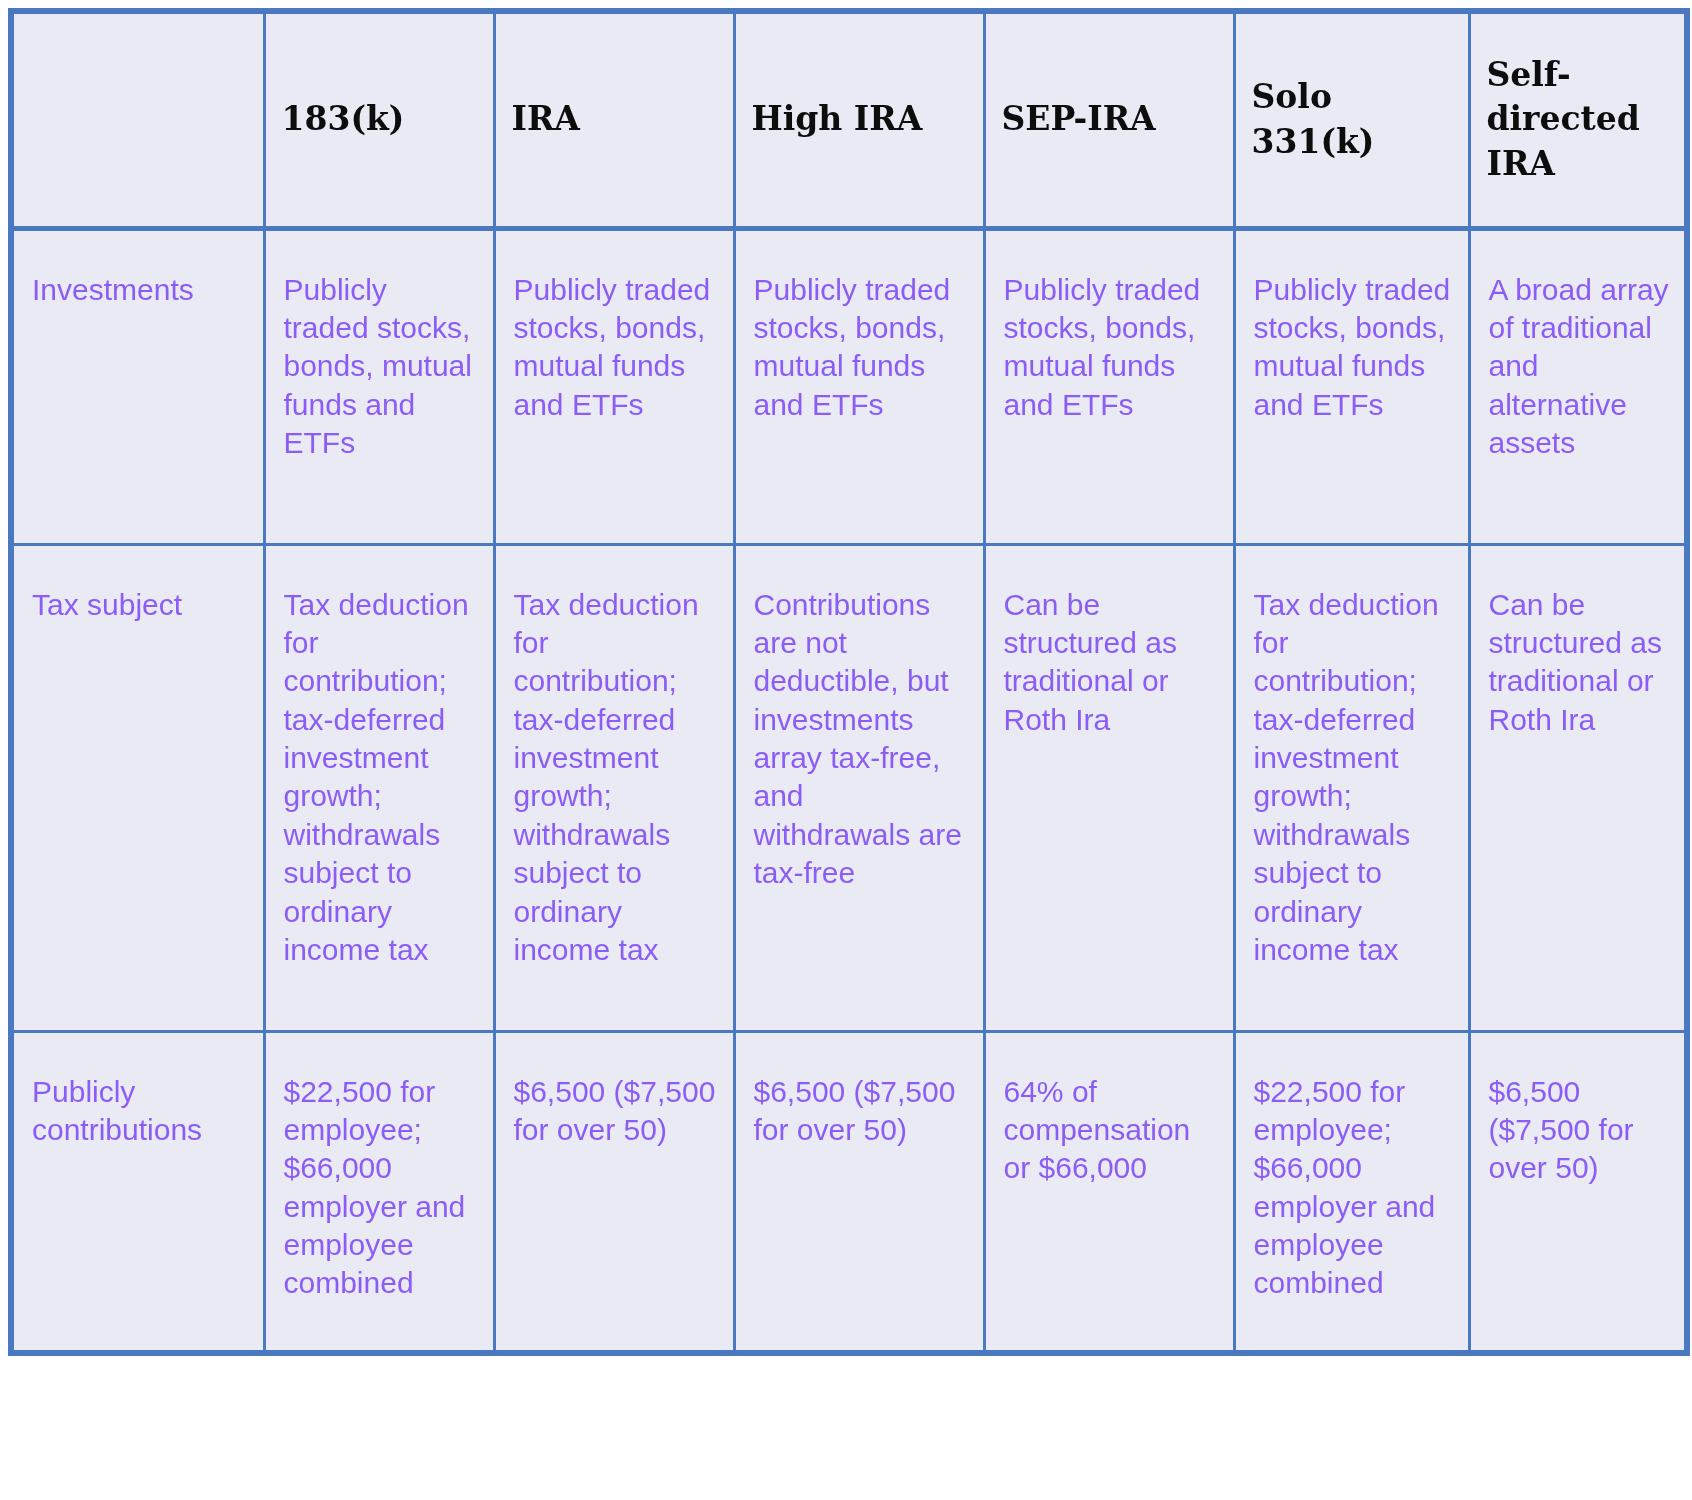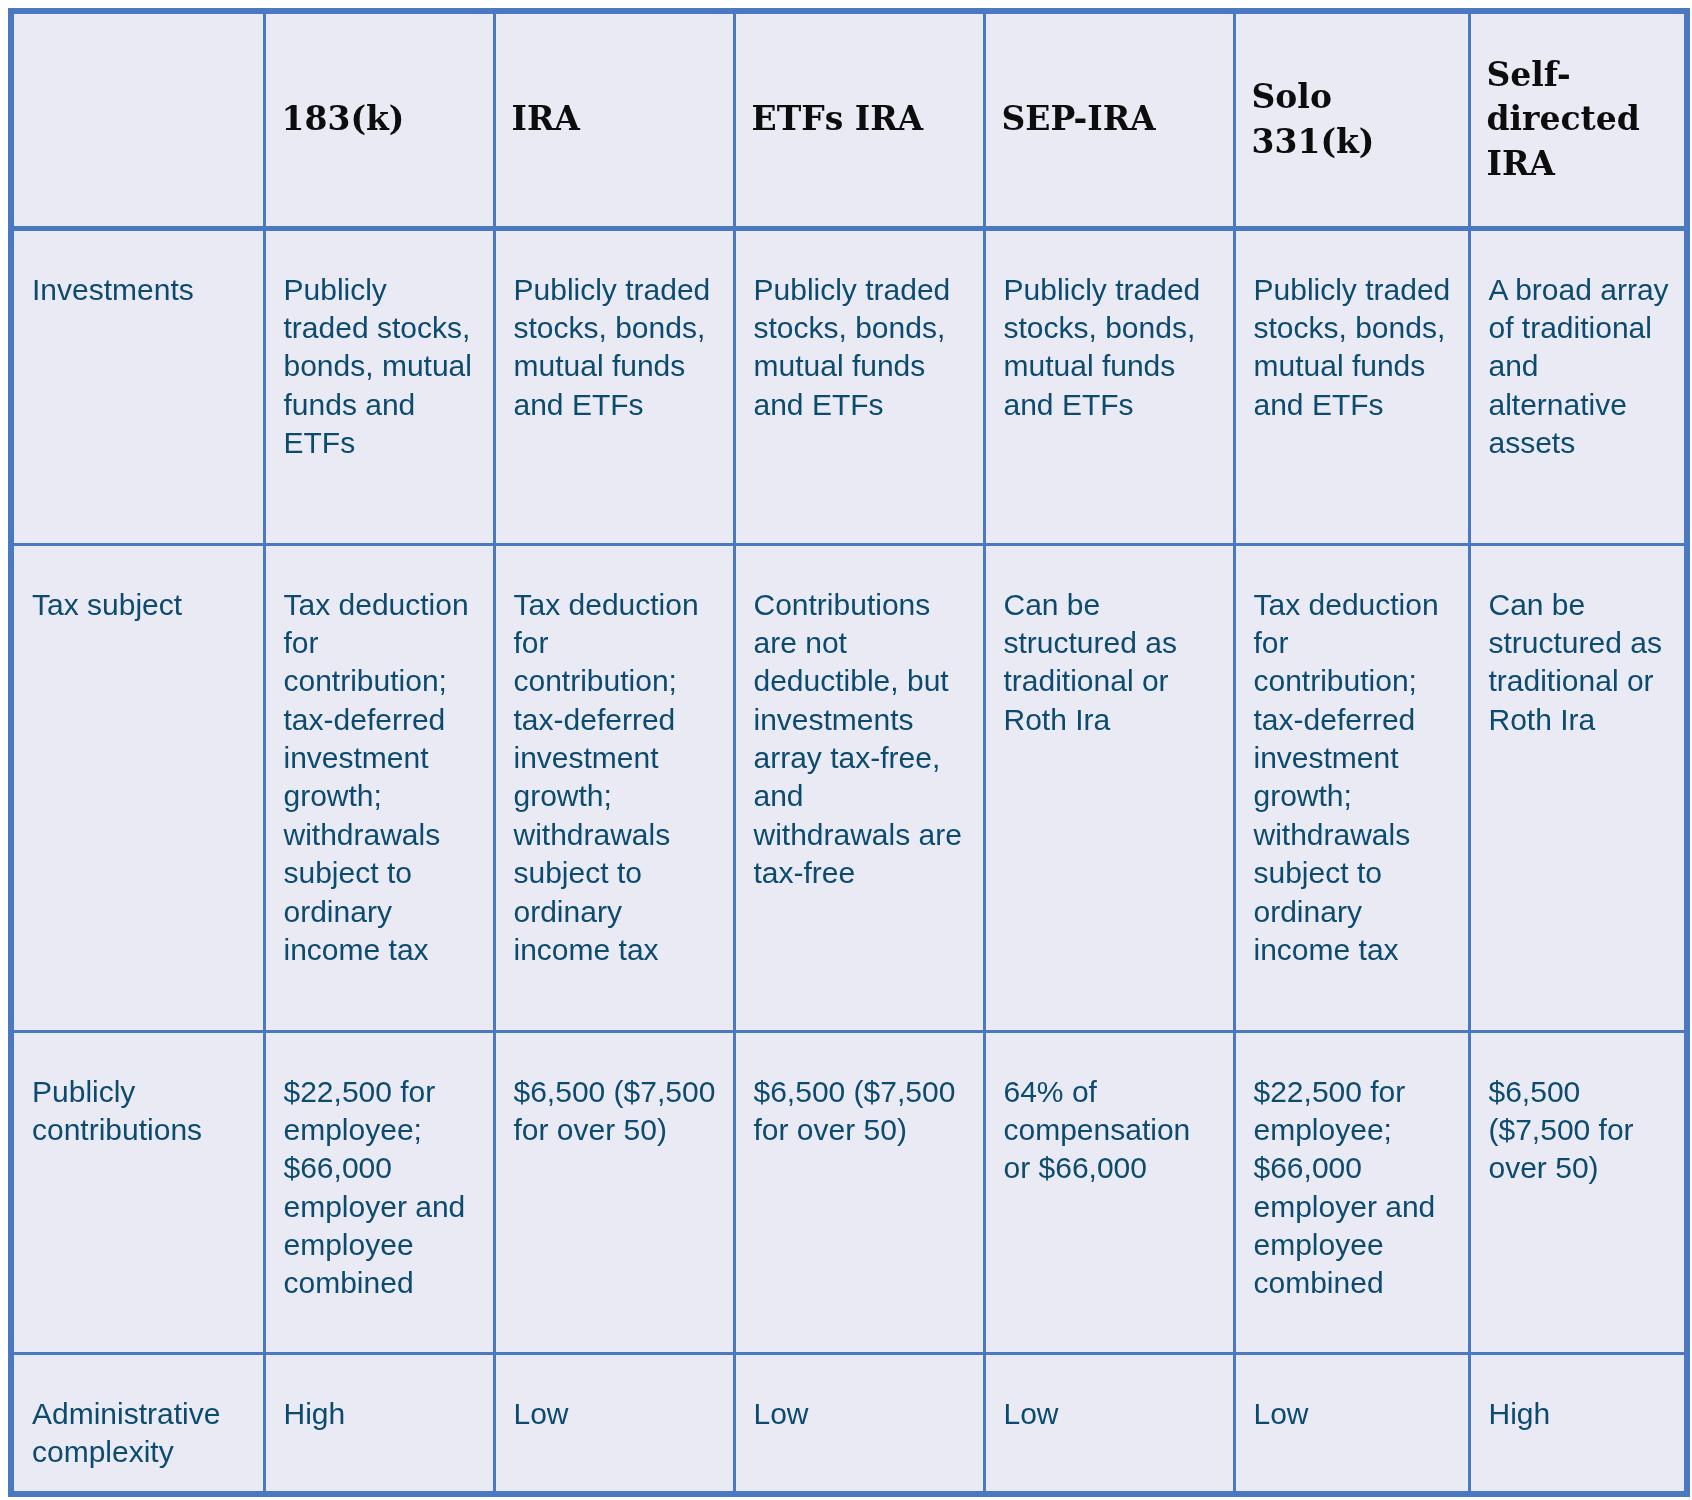--- a/index.html
+++ b/index.html
@@ -18,21 +18,21 @@
     table-layout: fixed;
     width: 1676px;
     background: #e9eaf4;
     border: 6px solid #4a79c2;
   }
   table.compare th, table.compare td {
     border: 3px solid #4a79c2;
     vertical-align: top;
     text-align: left;
     padding: 40px 14px 20px 18px;
-    color: #0c4a6e;
+    color: #8b5cf6;
     font-size: 30px;
     line-height: 1.28;
     font-weight: normal;
     overflow: hidden;
   }
   table.compare thead th {
     vertical-align: middle;
     font-family: "DejaVu Serif", serif;
     font-weight: bold;
     font-size: 33px;
@@ -63,21 +63,21 @@
       <col style="width:250px">
       <col style="width:250px">
       <col style="width:235px">
       <col style="width:218px">
     </colgroup>
     <thead>
       <tr>
         <th></th>
         <th>183(k)</th>
         <th>IRA</th>
-        <th>ETFs IRA</th>
+        <th>High IRA</th>
         <th>SEP-IRA</th>
         <th>Solo 331(k)</th>
         <th>Self-directed IRA</th>
       </tr>
     </thead>
     <tbody>
       <tr class="row-investments">
         <th>Investments</th>
         <td>Publicly traded stocks, bonds, mutual funds and ETFs</td>
         <td>Publicly traded stocks, bonds, mutual funds and ETFs</td>
@@ -97,24 +97,15 @@
       </tr>
       <tr class="row-max">
         <th>Publicly contributions</th>
         <td>$22,500 for employee; $66,000 employer and employee combined</td>
         <td>$6,500 ($7,500 for over 50)</td>
         <td>$6,500 ($7,500 for over 50)</td>
         <td>64% of compensation or $66,000</td>
         <td>$22,500 for employee; $66,000 employer and employee combined</td>
         <td>$6,500 ($7,500 for over 50)</td>
       </tr>
-      <tr class="row-admin">
-        <th>Administrative complexity</th>
-        <td>High</td>
-        <td>Low</td>
-        <td>Low</td>
-        <td>Low</td>
-        <td>Low</td>
-        <td>High</td>
-      </tr>
     </tbody>
   </table>
 </div>
 
 </body></html>

